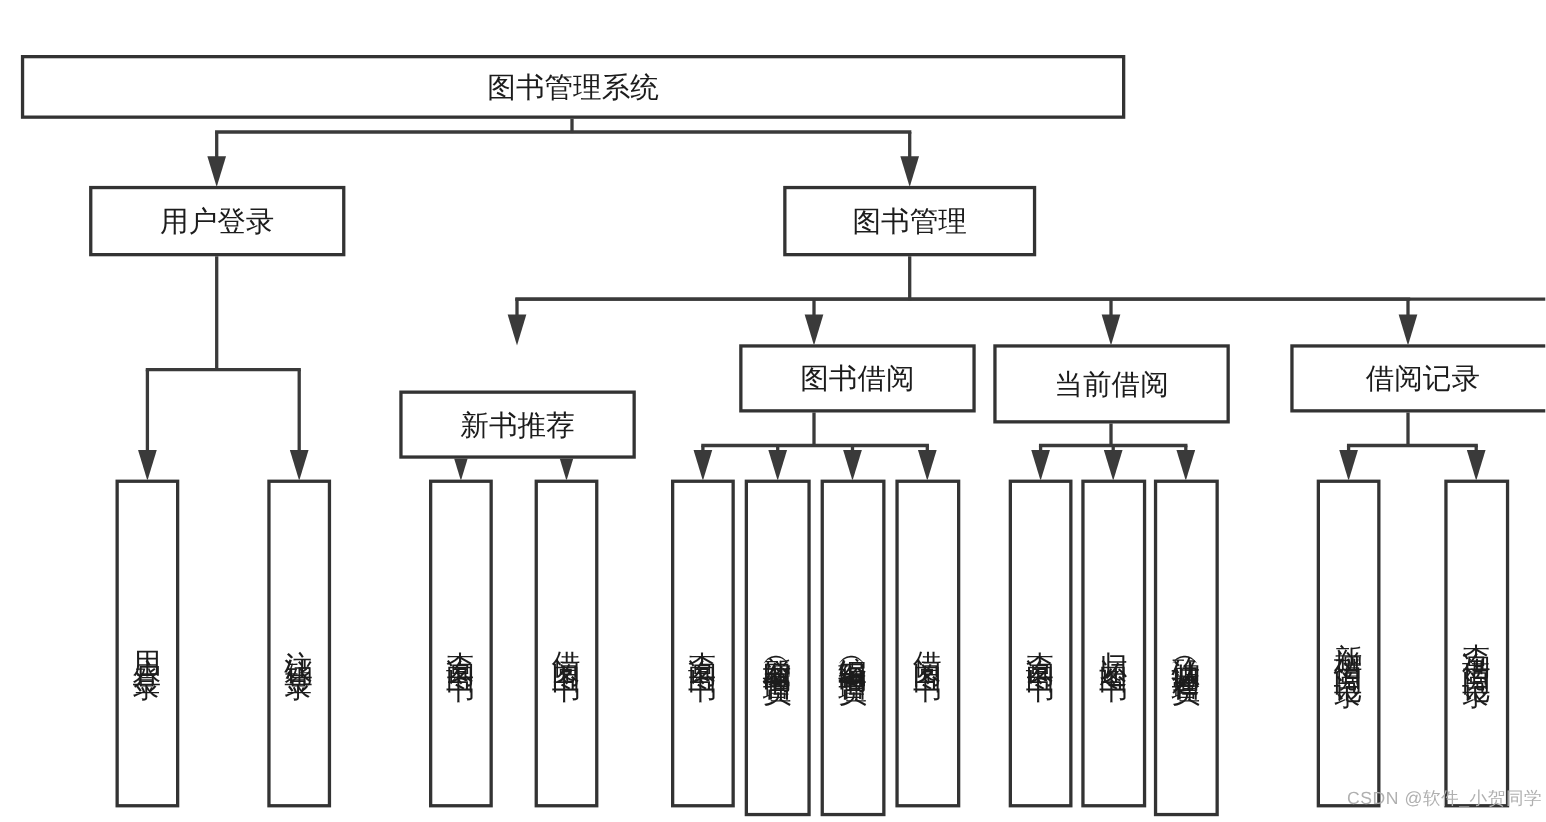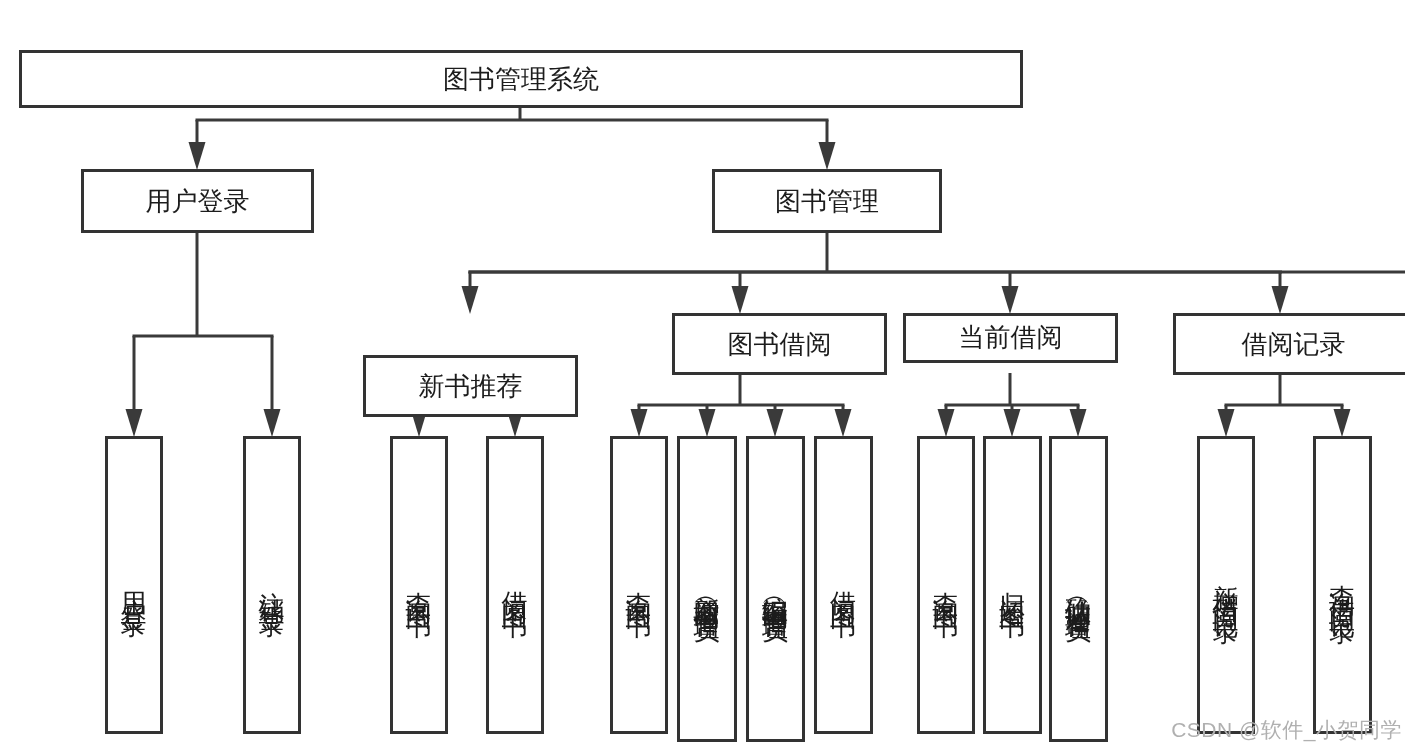--- a/index.html
+++ b/index.html
@@ -33,21 +33,21 @@
     writing-mode: vertical-rl;
     text-orientation: mixed;
     letter-spacing: 7px;
     line-height: 1;
   }
   .leaf-admin .leaf-text { letter-spacing: 3px; }
   .watermark {
     position: absolute;
     top: 716px;
     right: 3px;
-    font-size: 21px;
+    font-size: 16px;
     color: #b0b0b0;
     letter-spacing: 0.5px;
     white-space: nowrap;
   }
 </style>
 </head>
 <body>
 
 <div class="canvas">
 
@@ -128,21 +128,21 @@
     </g>
   </svg>
 
   <div class="node" style="left:19px; top:10px; width:1004px; height:58px;margin-top:40px;">图书管理系统</div>
 
   <div class="node" style="left:81px; top:169px; width:233px; height:64px;">用户登录</div>
   <div class="node" style="left:712px; top:169px; width:230px; height:64px;text-align:center;">图书管理</div>
 
   <div class="node" style="left:363px; top:313px; width:215px; height:62px;margin-top:42px;">新书推荐</div>
   <div class="node" style="left:633px; top:313px; width:215px; height:62px;margin-left:39px;">图书借阅</div>
-  <div class="node" style="left:903px; top:313px; width:215px; height:50px;font-family:Liberation Serif, serif;">当前借阅</div>
+  <div class="node" style="left:903px; top:313px; width:215px; height:72px;">当前借阅</div>
   <div class="node" style="left:1173px; top:313px; width:241px; height:62px;">借阅记录</div>
 
   <div class="node leaf" style="left:105px; top:436px; width:58px; height:298px;">
     <span class="leaf-text">用户登录</span>
   </div>
   <div class="node leaf" style="left:243px; top:436px; width:58px; height:298px;">
     <span class="leaf-text">注销登录</span>
   </div>
 
   <div class="node leaf" style="left:390px; top:436px; width:58px; height:298px;">

